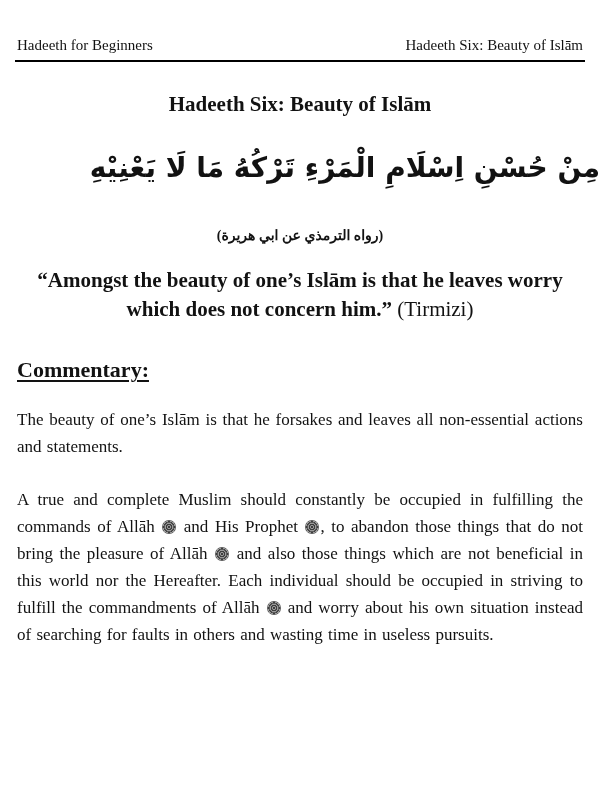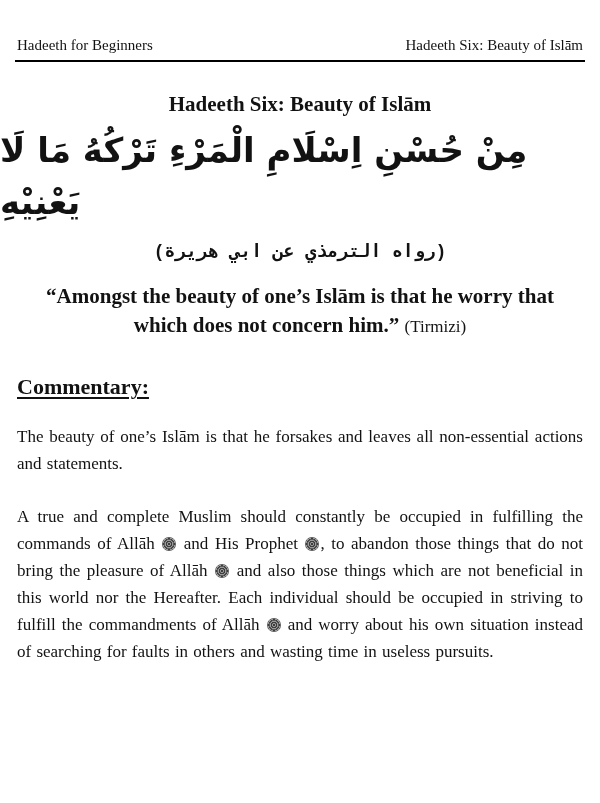--- a/index.html
+++ b/index.html
@@ -37,48 +37,48 @@
     margin-top: 30px;
     text-align: center;
     font-size: 21px;
     font-weight: bold;
     line-height: 24px;
   }
 
   
   .arabic-hadeeth {
     margin-top: 8px;
-    text-align: left;
+    text-align: right;
     direction: rtl;
     font-family: "DejaVu Sans", sans-serif;
-    font-size: 34px;
+    font-size: 28px;
     font-weight: bold;
-    line-height: 52px;
+    line-height: 88px;
     letter-spacing: 1px;
   }
   .arabic-attribution {
     margin-top: 14px;
     text-align: center;
     direction: rtl;
-    font-family: Liberation Mono, monospace;
-    font-size: 18px;
+    font-family: Liberation Serif, serif;
+    font-size: 14px;
     font-weight: bold;
     line-height: 20px;
   }
 
   
   .translation {
     margin: 20px 30px 0 30px;
     text-align: center;
     font-size: 21px;
     font-weight: bold;
     line-height: 29px;
   }
   .translation .source {
-    font-size: 17px;
+    font-size: 21px;
     font-weight: normal;
     white-space: nowrap;
   }
 
   
   .commentary {
     margin: 0 17px;
   }
   .commentary-heading {
     margin-top: 36px;
@@ -122,21 +122,21 @@
     <span>Hadeeth Six: Beauty of Islām</span>
   </div>
 
   <div class="chapter-title">Hadeeth Six: Beauty of Islām</div>
 
   <div class="arabic-hadeeth" lang="ar" dir="rtl">مِنْ حُسْنِ اِسْلَامِ الْمَرْءِ تَرْكُهُ مَا لَا يَعْنِيْهِ</div>
 
   <div class="arabic-attribution" lang="ar" dir="rtl">(رواه الترمذي عن ابي هريرة)</div>
 
   <div class="translation">
-    <span>“Amongst the beauty of one’s Islām is that he worry that which does not concern him.”</span>
+    <span>“Amongst the beauty of one’s Islām is that he leaves worry which does not concern him.”</span>
     <span class="source">(Tirmizi)</span>
   </div>
 
   <div class="commentary">
     <div class="commentary-heading">Commentary:</div>
 
     <p>The beauty of one’s Islām is that he forsakes and leaves all non-essential actions and statements.</p>
 
     <p>A true and complete Muslim should constantly be occupied in fulfilling the commands of Allāh <span class="honorific">ﷻ</span> and His Prophet <span class="honorific">ﷺ</span>, to abandon those things that do not bring the pleasure of Allāh <span class="honorific">ﷻ</span> and also those things which are not beneficial in this world nor the Hereafter. Each individual should be occupied in striving to fulfill the commandments of Allāh <span class="honorific">ﷻ</span> and worry about his own situation instead of searching for faults in others and wasting time in useless pursuits.</p>
 

